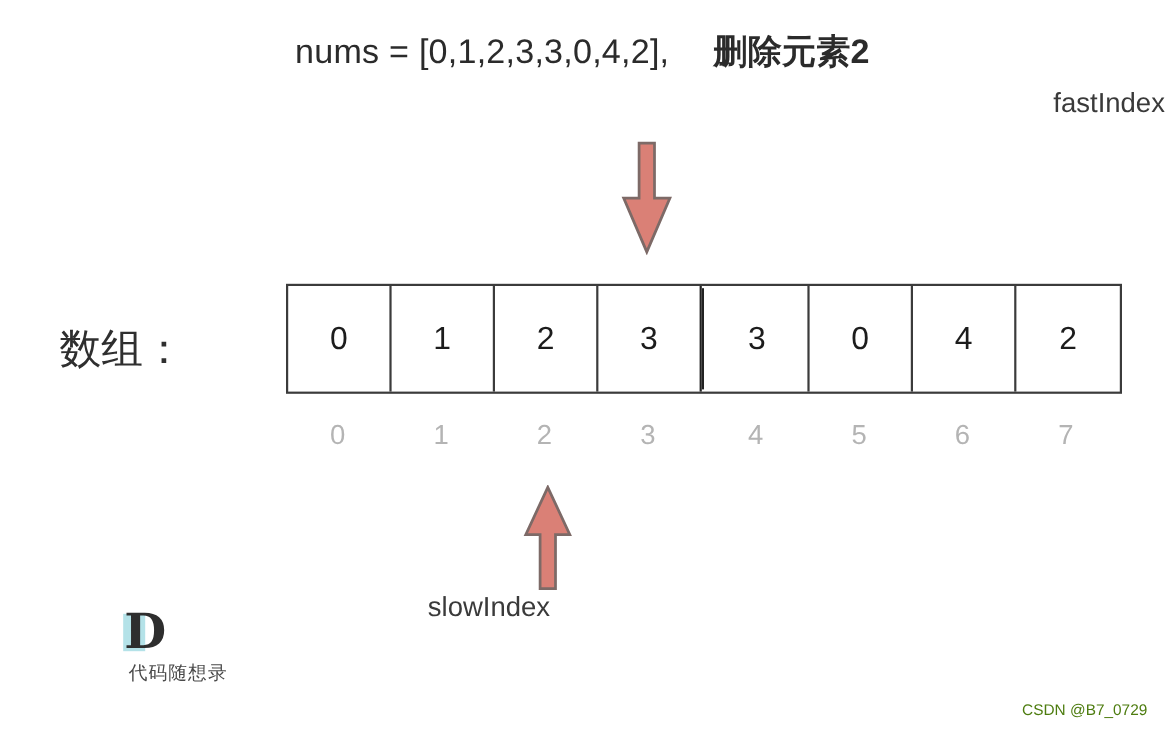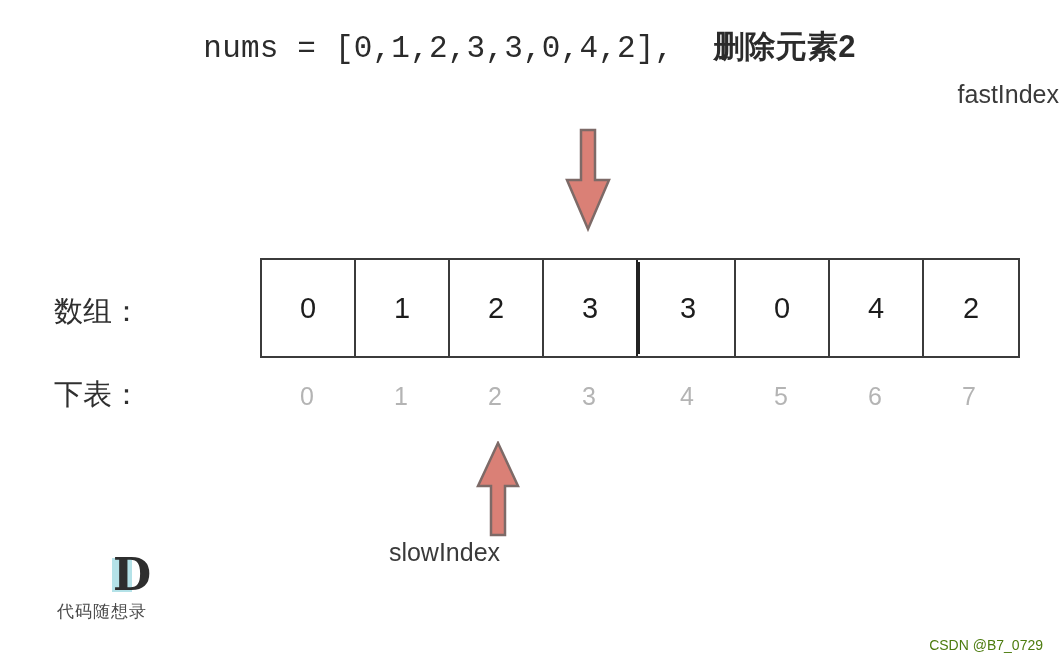--- a/index.html
+++ b/index.html
@@ -21,21 +21,21 @@
     position: absolute;
     left: 0;
     top: 26px;
     width: 1059px;
     text-align: center;
     font-size: 31px;
     color: #2b2b2b;
     letter-spacing: 0.2px;
     white-space: nowrap;
   }
-  #title .expr { font-weight: 400; font-family: Liberation Mono, monospace; }
+  #title .expr { font-weight: 400; }
   #title .op   { font-weight: 700; margin-left: 40px; }
 
   
   .ptr-label {
     position: absolute;
     font-size: 25px;
     color: #3a3a3a;
     white-space: nowrap;
   }
   #fast-index-label {
@@ -54,21 +54,21 @@
 
   
   .arrow { position: absolute; }
   #fast-arrow { left: 563px; top: 128px; }
   #slow-arrow { left: 473px; top: 441px; }
 
   
   .row-label {
     position: absolute;
     left: 54px;
-    font-size: 29px;
+    font-size: 38px;
     color: #2f2f2f;
     white-space: nowrap;
   }
   #array-row-label { top: 292px; }
   #index-row-label { top: 375px; }
 
   
   #array-boxes {
     position: absolute;
     left: 260px;
@@ -137,21 +137,21 @@
     height: 46px;
     line-height: 46px;
     text-align: center;
     font-family: "DejaVu Serif", serif;
     font-weight: 700;
     font-size: 44px;
     color: #2e2e2e;
   }
   #logo-text {
     margin-top: 2px;
-    text-align: left;
+    text-align: right;
     font-family: Liberation Sans, sans-serif;
     font-size: 17px;
     color: #4a4a4a;
     letter-spacing: 1px;
     white-space: nowrap;
   }
 
   
   #watermark {
     position: absolute;
@@ -185,21 +185,20 @@
     <div class="cell">0</div>
     <div class="cell">1</div>
     <div class="cell">2</div>
     <div class="cell split-after">3</div>
     <div class="cell">3</div>
     <div class="cell">0</div>
     <div class="cell">4</div>
     <div class="cell last">2</div>
   </div>
 
-  <div class="row-label" id="index-row-label">下表：</div>
 
   <div id="index-row">
     <div class="idx">0</div>
     <div class="idx">1</div>
     <div class="idx">2</div>
     <div class="idx split-after">3</div>
     <div class="idx">4</div>
     <div class="idx">5</div>
     <div class="idx">6</div>
     <div class="idx">7</div>

